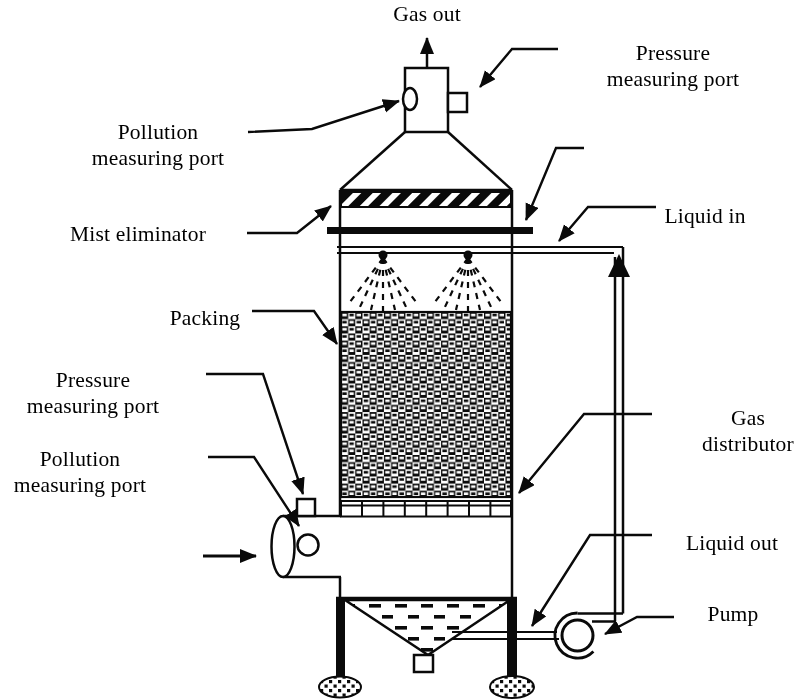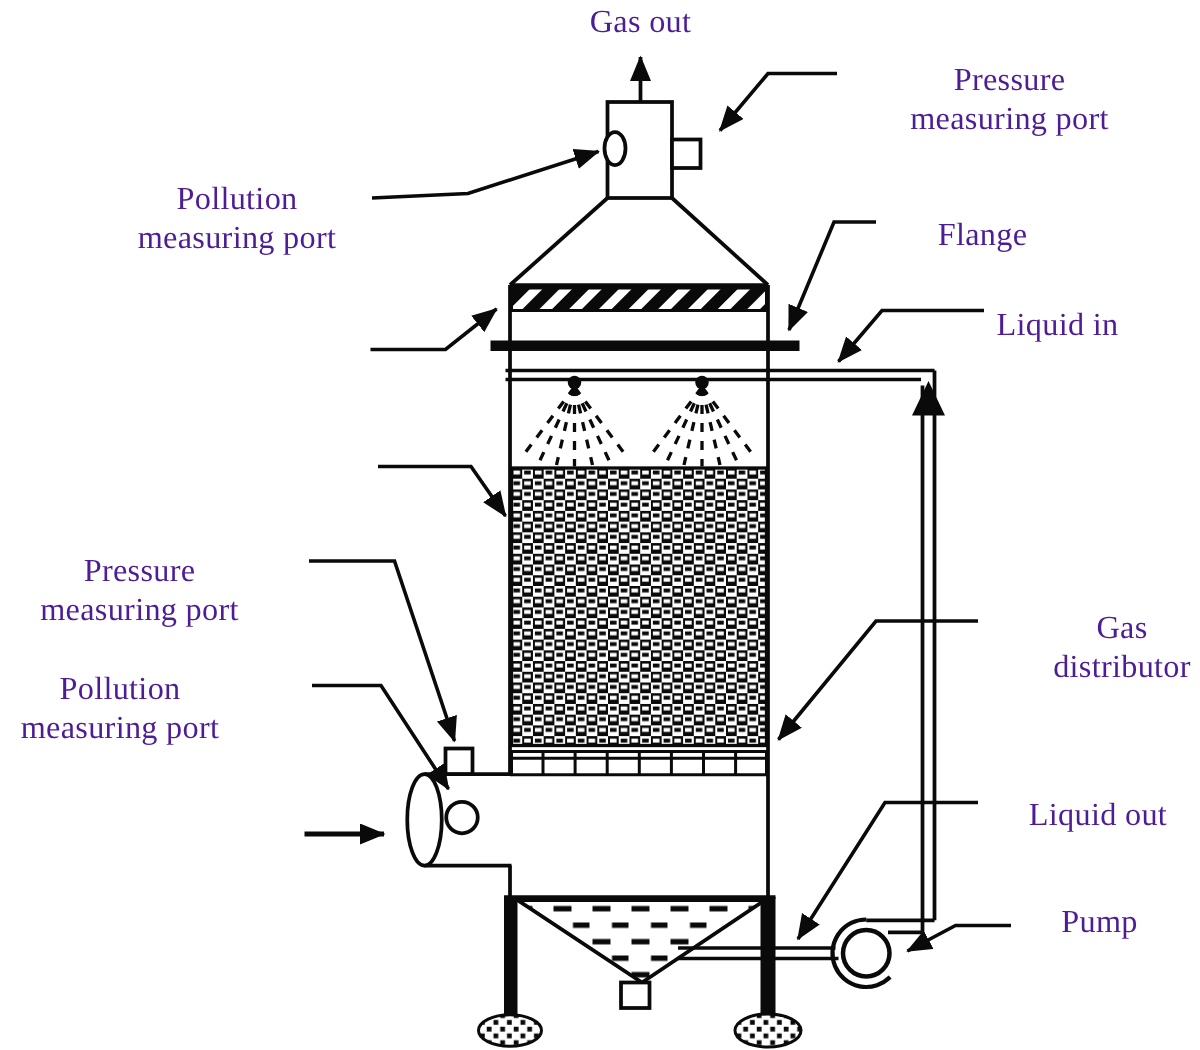--- a/index.html
+++ b/index.html
@@ -1,18 +1,18 @@
 <!DOCTYPE html>
 <html><head>
 <meta charset="utf-8">
 <style>
   html,body{margin:0;padding:0;background:#ffffff;}
   .canvas{
     position:relative;width:800px;height:700px;background:#ffffff;
-    font-family:"Liberation Serif","DejaVu Serif",serif;color:#4c1d95;
+    font-family:"Liberation Serif","DejaVu Serif",serif;color:#000000;
     overflow:hidden;
   }
   .diagram-svg{position:absolute;left:0;top:0;}
   .lbl{
     position:absolute;text-align:center;font-size:21.5px;line-height:26px;
     white-space:nowrap;letter-spacing:0.2px;
   }
   .lbl span{display:block;}
 </style>
 </head>
@@ -168,25 +168,26 @@
   <div class="lbl" style="left:593px;top:40px;width:160px;">
     <span>Pressure</span>
     <span>measuring port</span>
   </div>
 
   <div class="lbl" style="left:68px;top:119px;width:180px;">
     <span>Pollution</span>
     <span>measuring port</span>
   </div>
 
-  <div class="lbl" style="left:605px;top:143px;width:100px;">Flange</div>
-
+
+  <div class="lbl" style="left:48px;top:221px;width:180px;">Mist eliminator</div>
 
   <div class="lbl" style="left:645px;top:203px;width:120px;">Liquid in</div>
 
+  <div class="lbl" style="left:155px;top:305px;width:100px;">Packing</div>
 
   <div class="lbl" style="left:13px;top:367px;width:160px;">
     <span>Pressure</span>
     <span>measuring port</span>
   </div>
 
   <div class="lbl" style="left:0px;top:446px;width:160px;">
     <span>Pollution</span>
     <span>measuring port</span>
   </div>

